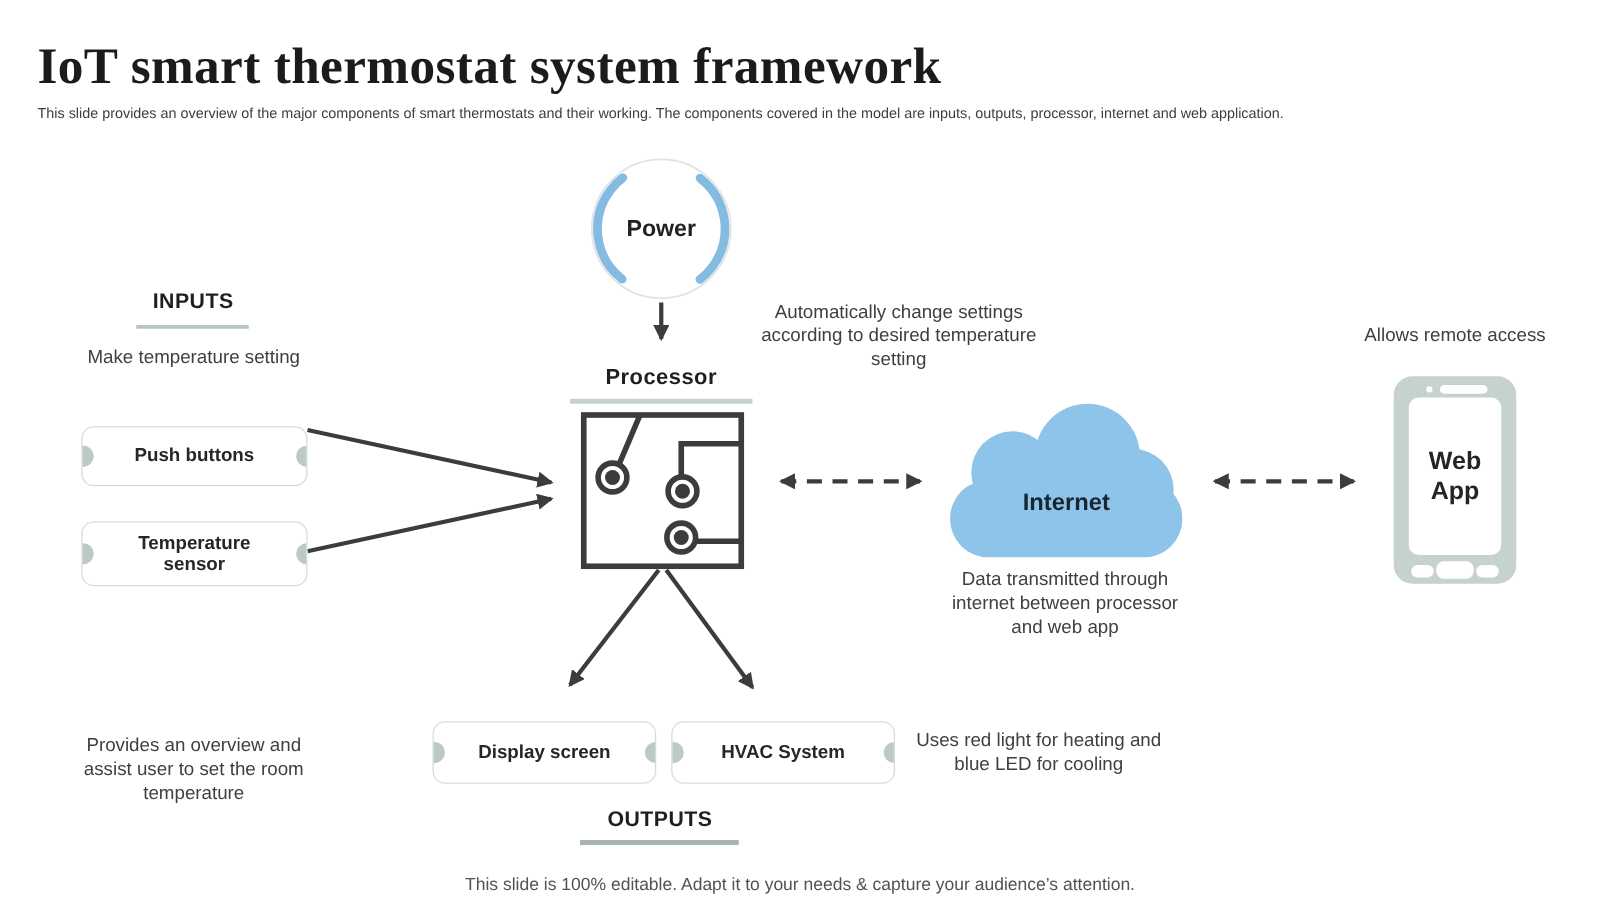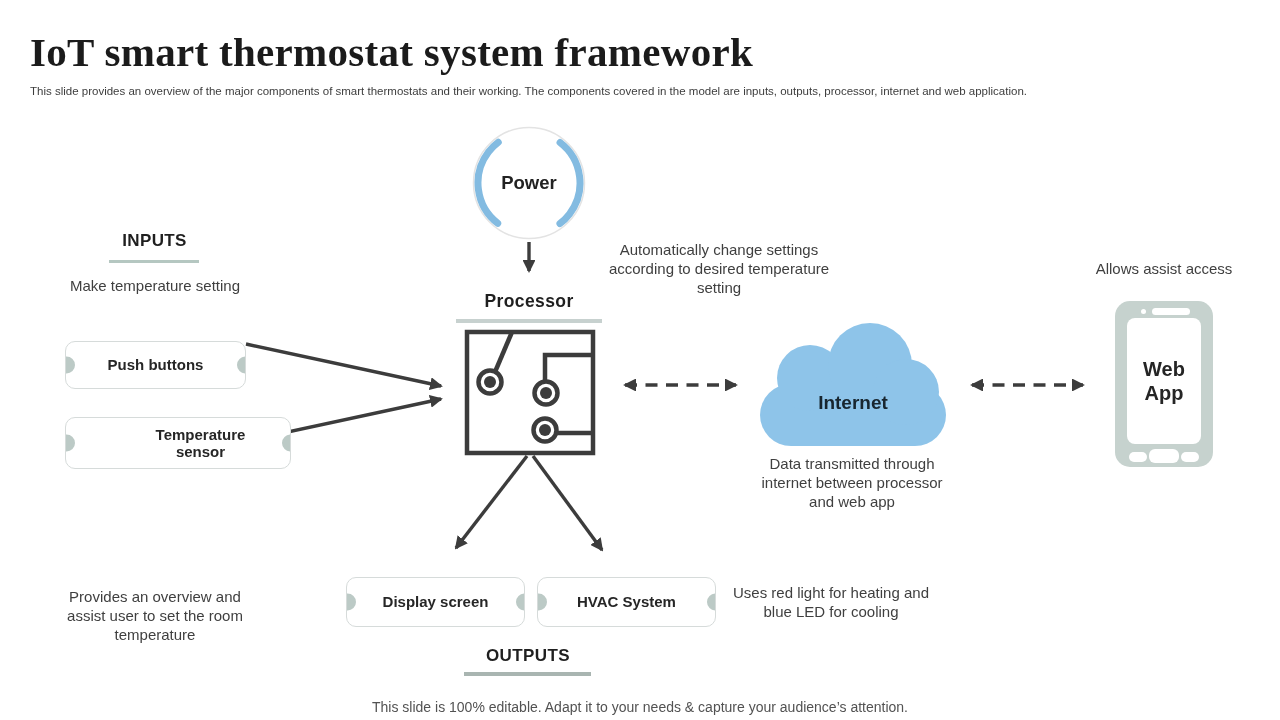--- a/index.html
+++ b/index.html
@@ -130,21 +130,21 @@
   </svg>
 
   <div class="abs heading" style="left:65px; top:231px; width:179px;">INPUTS</div>
   <div class="abs rule" style="left:109px; top:260px; width:90px; height:3px;"></div>
   <div class="abs note" style="left:65px; top:276px; width:180px;">Make temperature setting</div>
 
   <div class="abs node" style="left:65px; top:322px; width:179px; height:46px;margin-top:19px;">
     <span>Push buttons</span>
   </div>
 
-  <div class="abs node" style="left:65px; top:417px; width:179px; height:50px;padding-left:45px;">
+  <div class="abs node" style="left:65px; top:417px; width:179px; height:50px;">
     <span style="max-width:112px;">Temperature sensor</span>
   </div>
 
   <div class="abs note" style="left:57px; top:587px; width:196px;">Provides an overview and assist user to set the room temperature</div>
 
   <div class="abs node" style="left:346px; top:577px; width:177px; height:48px;">
     <span>Display screen</span>
   </div>
   <div class="abs node" style="left:537px; top:577px; width:177px; height:48px;">
     <span>HVAC System</span>
@@ -159,21 +159,21 @@
     <g fill="#8ec4e9">
       <rect x="0" y="62" width="186" height="62" rx="31"></rect>
       <circle cx="50" cy="56" r="33"></circle>
       <circle cx="110" cy="43" r="42"></circle>
       <circle cx="146" cy="70" r="33"></circle>
     </g>
   </svg>
   <div class="abs internet-label">Internet</div>
   <div class="abs note" style="left:750px; top:454px; width:204px;">Data transmitted through internet between processor and web app</div>
 
-  <div class="abs note" style="left:1058px; top:259px; width:212px;">Allows assist access</div>
+  <div class="abs note" style="left:1058px; top:259px; width:212px;">Allows remote access</div>
   <div class="abs phone">
     <div class="dot"></div>
     <div class="speaker"></div>
     <div class="screen">
       <span>Web App</span>
     </div>
     <div class="btn l"></div>
     <div class="btn m"></div>
     <div class="btn r"></div>
   </div>

